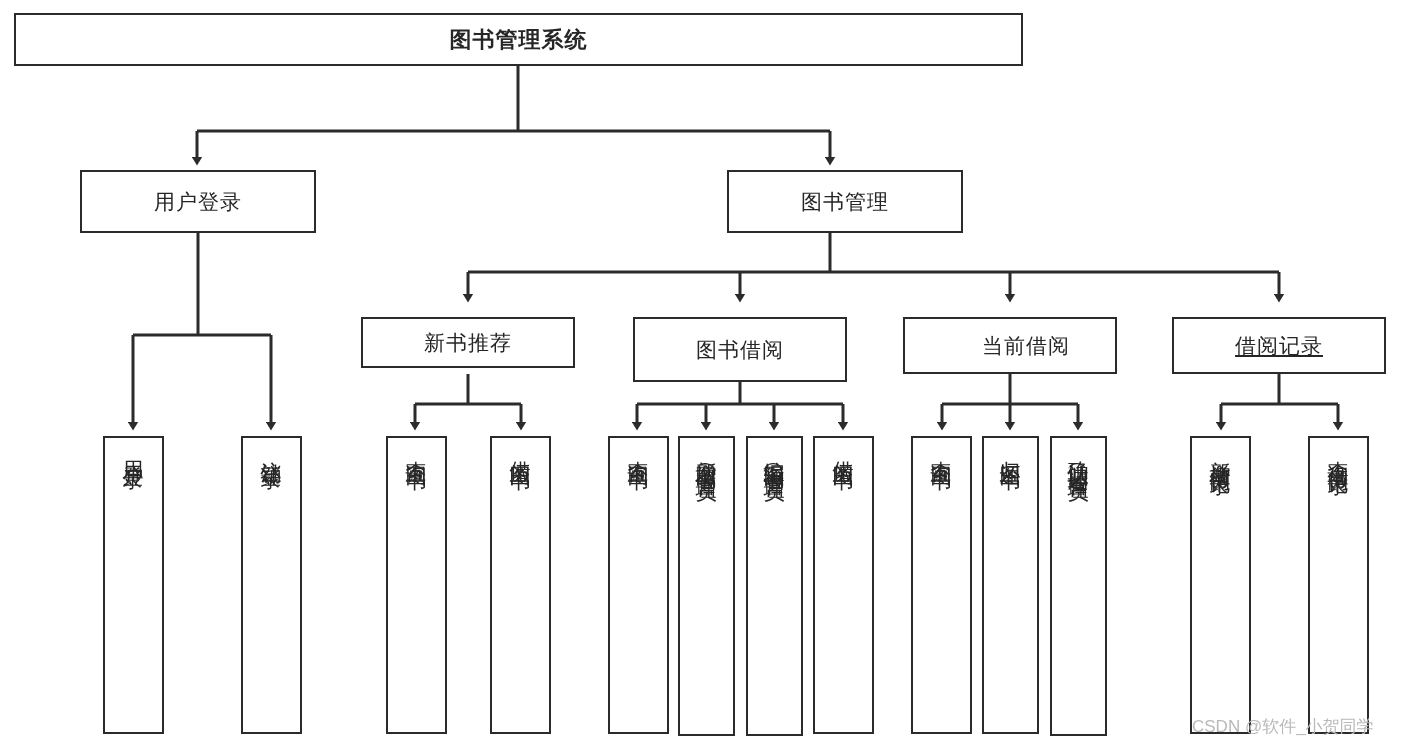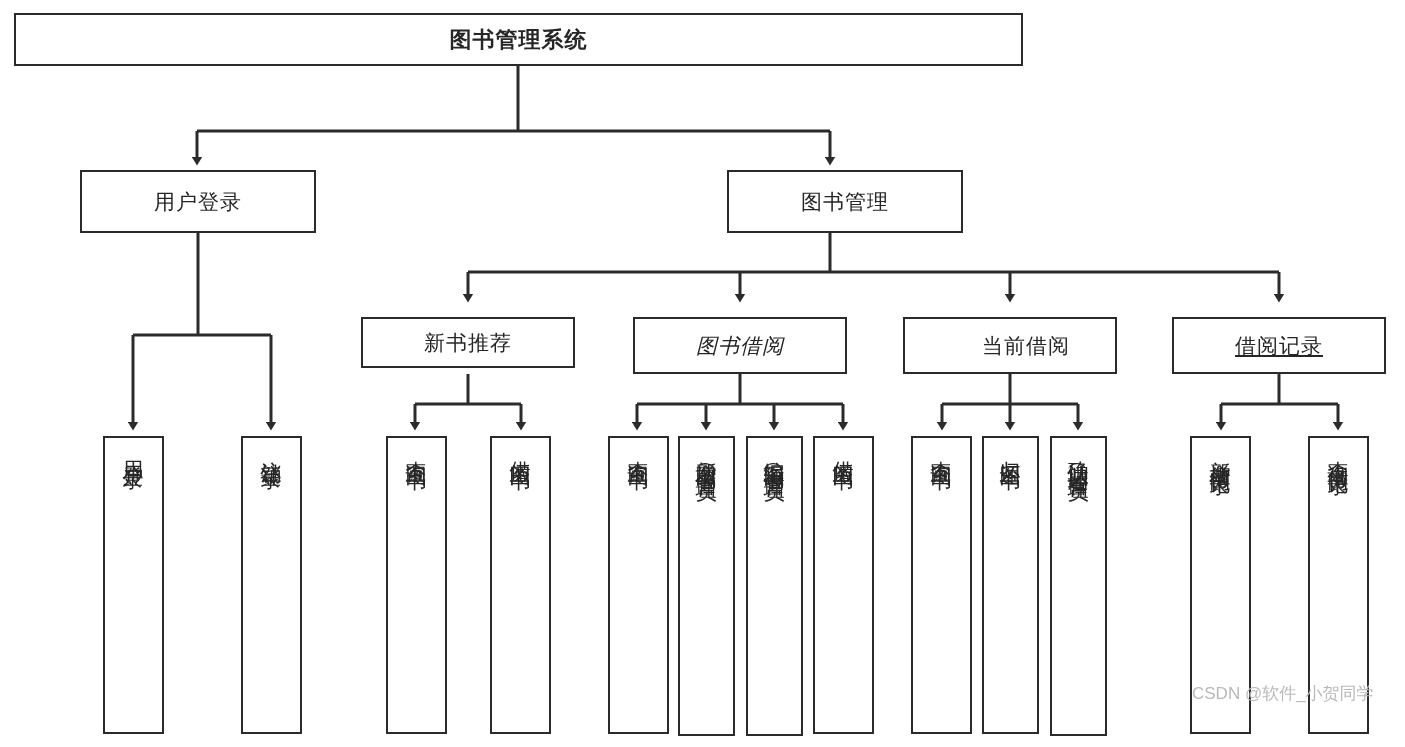--- a/index.html
+++ b/index.html
@@ -140,21 +140,21 @@
   </div>
 
   <div class="node h" style="left:712px; top:170px; width:236px; height:63px;margin-left:15px;">
     <span class="htext">图书管理</span>
   </div>
 
   <div class="node h" style="left:361px; top:317px; width:214px; height:51px;">
     <span class="htext">新书推荐</span>
   </div>
 
-  <div class="node h" style="left:633px; top:317px; width:214px; height:57px;font-style:italic;">
+  <div class="node h" style="left:633px; top:317px; width:214px; height:65px;">
     <span class="htext">图书借阅</span>
   </div>
 
   <div class="node h" style="left:903px; top:317px; width:214px; height:57px;padding-left:32px;">
     <span class="htext">当前借阅</span>
   </div>
 
   <div class="node h" style="left:1172px; top:317px; width:214px; height:57px;text-decoration:underline;">
     <span class="htext">借阅记录</span>
   </div>
@@ -204,15 +204,15 @@
   </div>
 
   <div class="node v" style="left:1190px; top:436px; width:61px; height:298px;">
     <span class="vtext">新增借阅记录</span>
   </div>
 
   <div class="node v" style="left:1308px; top:436px; width:61px; height:298px;">
     <span class="vtext">查询借阅记录</span>
   </div>
 
-  <div class="watermark" style="left:1192px; top:682px;">CSDN @软件_小贺同学</div>
+  <div class="watermark" style="left:1192px; top:715px;">CSDN @软件_小贺同学</div>
 
 </div>
 
 </body></html>

